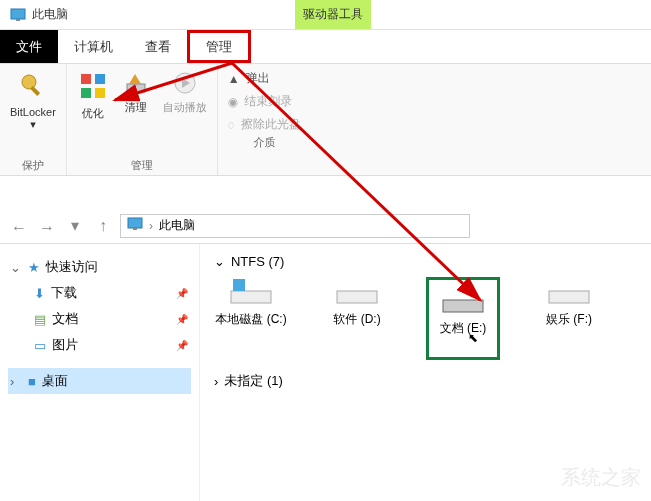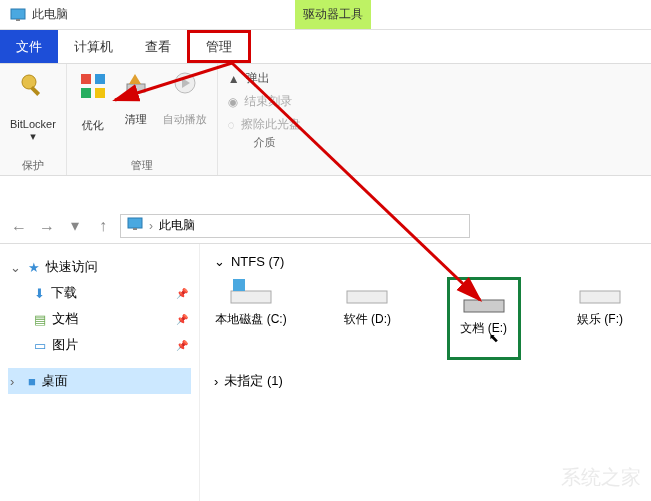--- a/index.html
+++ b/index.html
@@ -5,27 +5,27 @@
 * { box-sizing: border-box; margin: 0; padding: 0; font-family: "Microsoft YaHei", "Segoe UI", sans-serif; }
 body { width: 651px; height: 501px; background: #fff; overflow: hidden; position: relative; }
 
 .titlebar { height: 30px; background: #fff; display: flex; align-items: center; border-bottom: 1px solid #e0e0e0; }
 .title-item { padding: 0 10px; height: 100%; display: flex; align-items: center; font-size: 12px; color: #333; }
 .title-icon { margin-right: 6px; display: inline-flex; }
 .drive-tools { background: #bef264; padding: 2px 8px; margin-left: auto; margin-right: 280px; }
 
 .tabbar { height: 34px; display: flex; align-items: stretch; background: #fff; border-bottom: 1px solid #ddd; }
 .tab { padding: 0 16px; display: flex; align-items: center; font-size: 13px; color: #333; cursor: pointer; }
-.tab.file { background: #1d4ed8; color: #fff; }
+.tab.file { background: #000000; color: #fff; }
 .tab.highlighted { border: 3px solid #d40000; }
 
 .ribbon { height: 112px; display: flex; background: #f9f9f9; border-bottom: 1px solid #ddd; }
 .ribbon-group { padding: 6px 10px 2px; display: flex; flex-direction: column; align-items: center; border-right: 1px solid #e5e5e5; }
 .ribbon-buttons { display: flex; gap: 14px; flex: 1; align-items: flex-start; }
-.rbtn { display: flex; flex-direction: column; align-items: center; gap: 16px; cursor: pointer; font-size: 12px; color: #333; }
+.rbtn { display: flex; flex-direction: column; align-items: center; gap: 4px; cursor: pointer; font-size: 12px; color: #333; }
 .rbtn svg { width: 32px; height: 32px; }
 .rbtn.small svg { width: 26px; height: 26px; }
 .rbtn.disabled { color: #999; }
 .rlabel { font-size: 11px; text-align: center; }
 .group-name { font-size: 11px; color: #666; text-align: center; padding-top: 2px; }
 .small-list { display: flex; flex-direction: column; gap: 6px; font-size: 12px; color: #555; }
 .small-list .row { display: flex; align-items: center; gap: 6px; }
 .small-list .row.disabled { color: #aaa; }
 
 .navbar { height: 36px; display: flex; align-items: center; padding: 0 8px; gap: 6px; border-bottom: 1px solid #ddd; margin-top: 10px; }
@@ -35,21 +35,21 @@
 .content { display: flex; height: calc(501px - 30px - 34px - 112px - 46px); }
 .sidebar { width: 200px; border-right: 1px solid #eee; padding: 10px 8px; font-size: 13px; }
 .tree-item { display: flex; align-items: center; gap: 6px; padding: 4px 2px; cursor: pointer; }
 .tree-item.child { padding-left: 26px; }
 .tree-item.selected { background: #cce8ff; }
 .pin { margin-left: auto; color: #888; font-size: 10px; }
 .chev { width: 12px; color: #666; }
 
 .main { flex: 1; padding: 10px 14px; }
 .group-header { display: flex; align-items: center; gap: 6px; font-size: 13px; margin-bottom: 8px; cursor: pointer; }
-.drives { display: flex; gap: 24px; flex-wrap: wrap; margin-bottom: 12px; justify-content: space-between; }
+.drives { display: flex; gap: 32px; flex-wrap: wrap; margin-bottom: 12px; }
 .drive { display: flex; flex-direction: column; align-items: center; width: 74px; cursor: pointer; font-size: 12px; text-align: center; }
 .drive .dicon { width: 44px; height: 30px; display: flex; align-items: center; justify-content: center; margin-bottom: 4px; }
 .drive.highlighted { border: 3px solid #15803d; padding: 6px 2px; }
 
 .arrow-line { position: absolute; pointer-events: none; z-index: 100; }
 
 .watermark { position: absolute; right: 10px; bottom: 10px; color: #ccc; font-size: 20px; opacity: .4; }
 
 .quick-row { display: flex; gap: 2px; padding: 2px 6px; }
 .qbtn { width: 18px; height: 18px; border: 1px solid transparent; }

